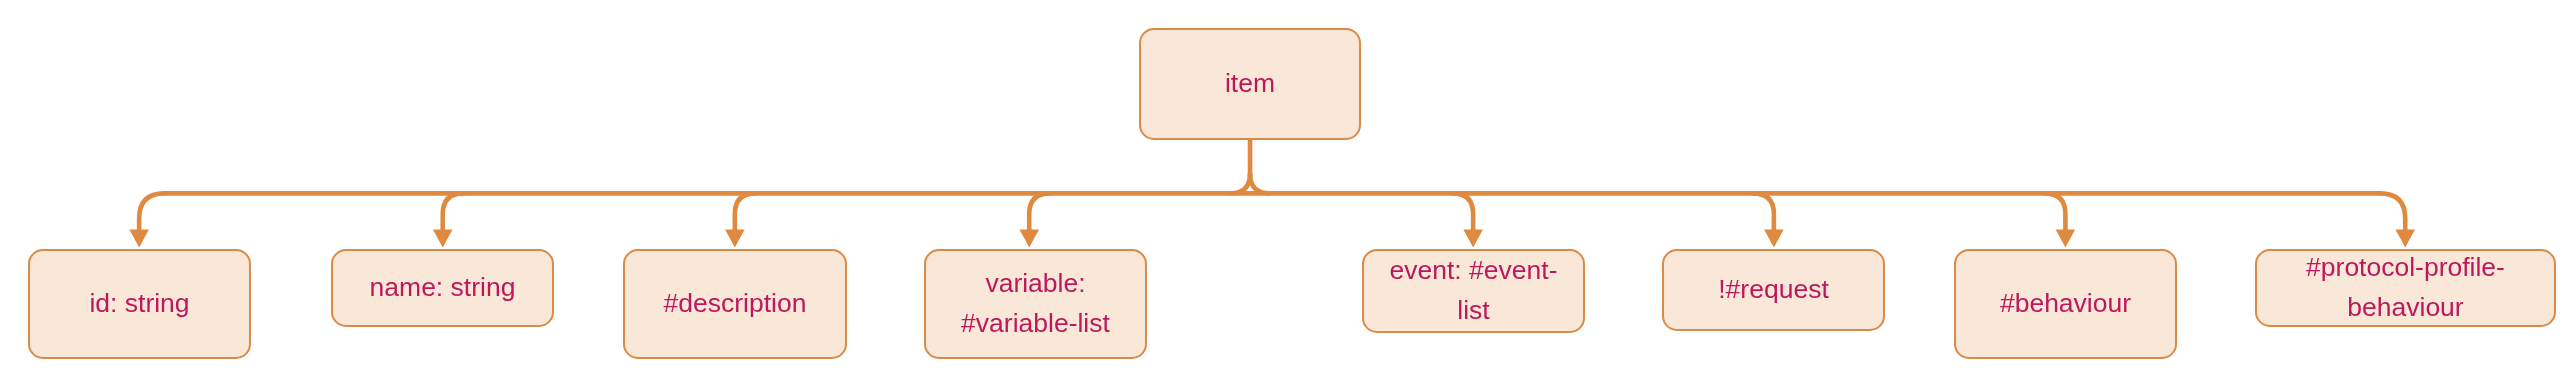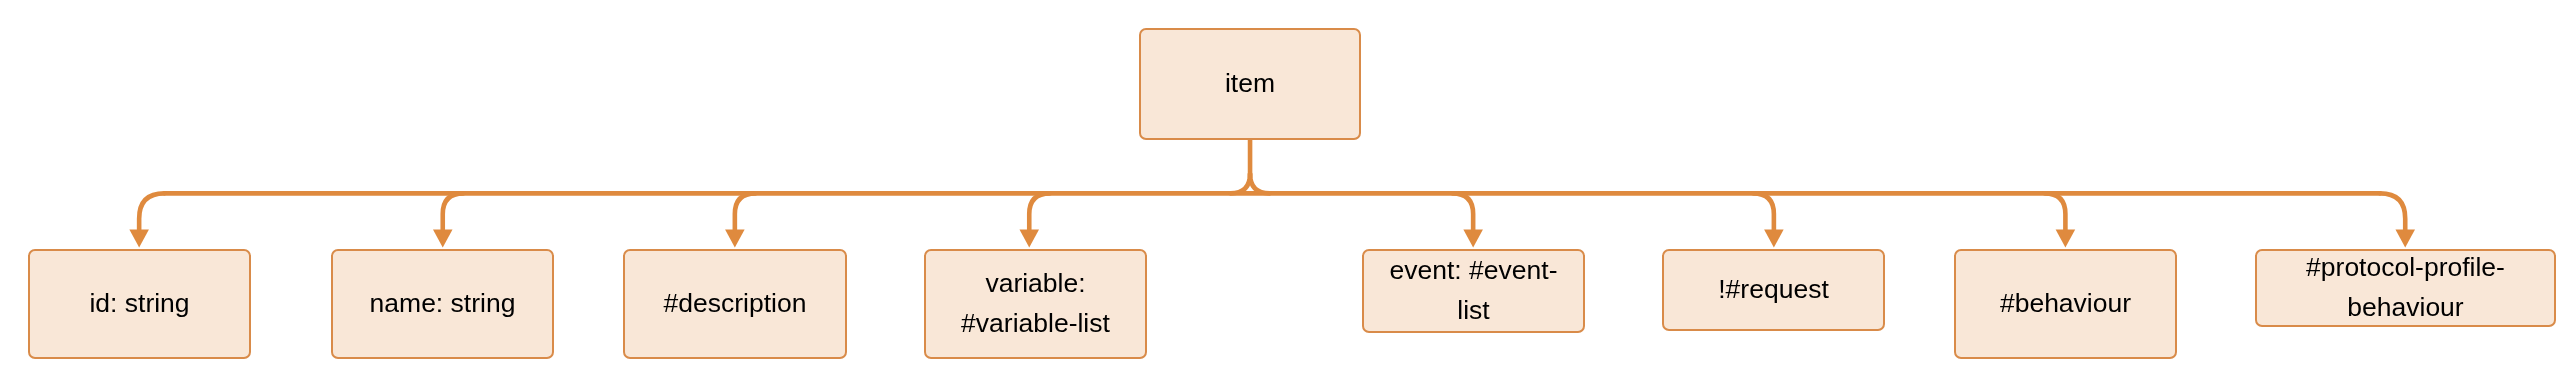--- a/index.html
+++ b/index.html
@@ -19,23 +19,23 @@
     position: absolute;
     left: 0;
     top: 0;
     width: 2576px;
     height: 389px;
   }
   .node {
     position: absolute;
     box-sizing: border-box;
     border: 2.3px solid #D98B49;
-    border-radius: 7px;
+    border-radius: 15px;
     background: #F9E7D7;
-    color: #000000;
+    color: #be185d;
     font-size: 26.5px;
     line-height: 1.5;
     display: flex;
     flex-direction: column;
     align-items: center;
     justify-content: center;
     text-align: center;
   }
   .node .line {
     white-space: nowrap;
@@ -69,21 +69,21 @@
     </svg>
 
   <div class="node" id="root-node" style="left:1139px; top:28px; width:222px; height:112px;">
     <div class="line">item</div>
   </div>
 
   <div id="children-layer">
       <div class="node child" style="left: 28px; top: 249px; width: 223px; height: 110px;">
         <div class="line">id: string</div>
       </div>
-      <div class="node child" style="left: 331px; top: 249px; width: 223px; height: 110px;">
+      <div class="node child" style="left: 331px; top: 249px; width: 223px; height: 78px;">
         <div class="line">name: string</div>
       </div>
       <div class="node child" style="left: 623px; top: 249px; width: 224px; height: 110px;">
         <div class="line">#description</div>
       </div>
       <div class="node child" style="left: 924px; top: 249px; width: 223px; height: 110px;">
         <div class="line">variable:</div>
         <div class="line">#variable-list</div>
       </div>
       <div class="node child" style="left: 1362px; top: 249px; width: 223px; height: 84px;">

